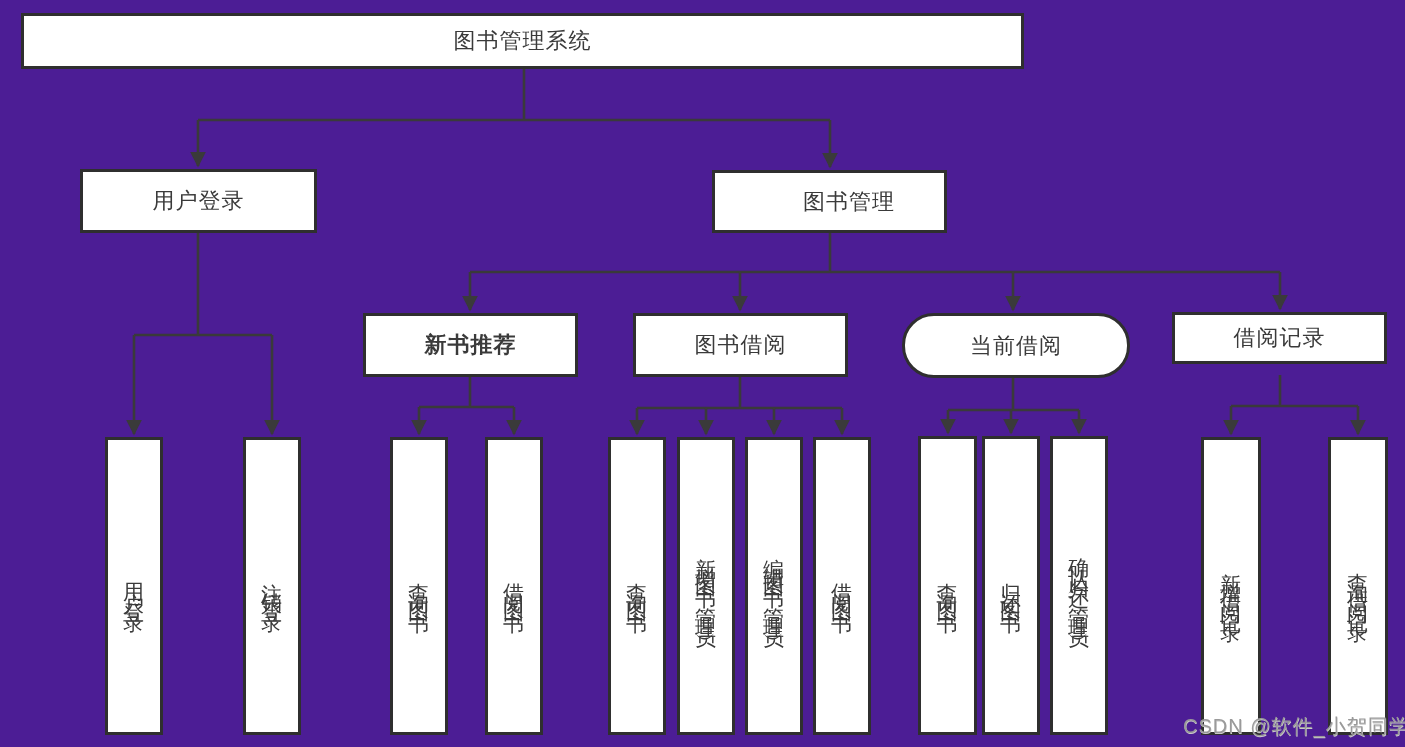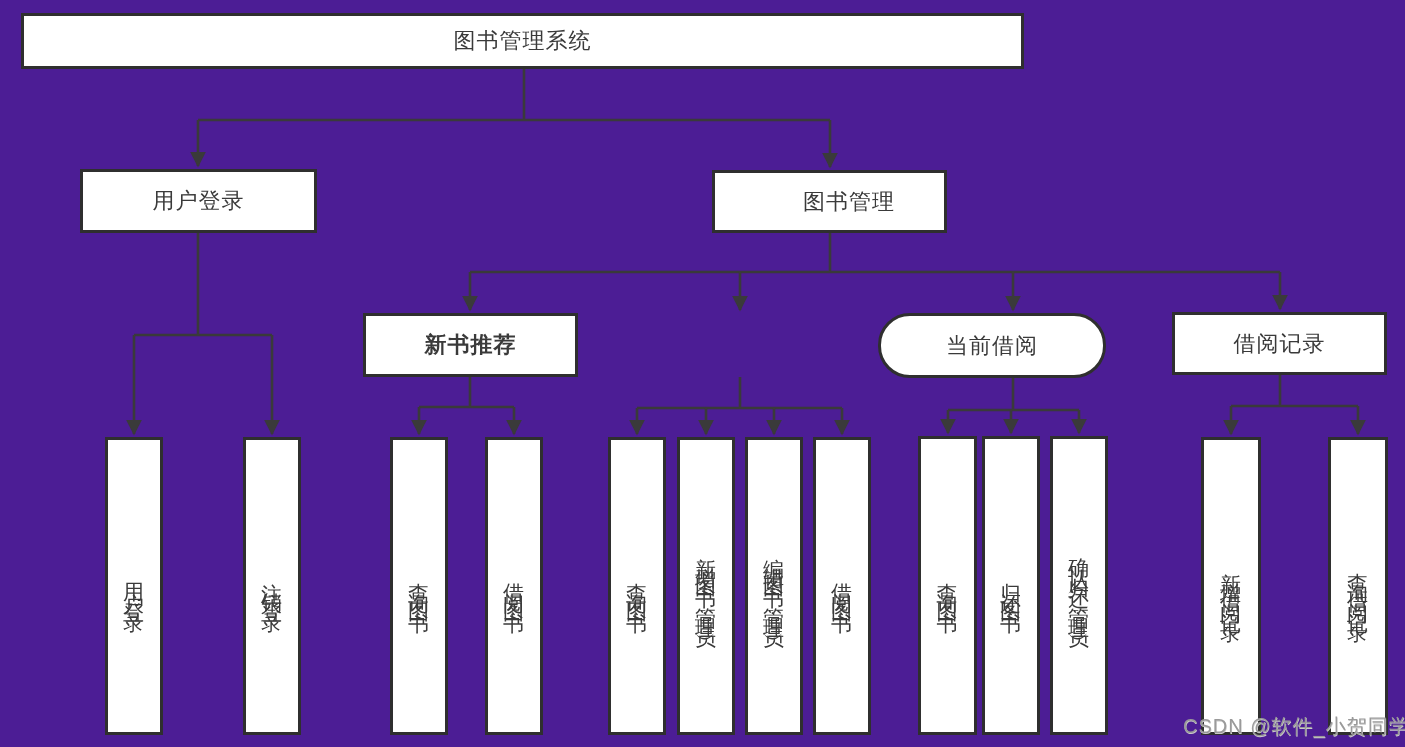--- a/index.html
+++ b/index.html
@@ -104,24 +104,25 @@
   </svg>
 
   <div class="box hbox" style="left:21px; top:13px; width:1003px; height:56px;">图书管理系统</div>
 
   <div class="box hbox" style="left:80px; top:169px; width:237px; height:64px;">用户登录</div>
 
   <div class="box hbox" style="left:712px; top:170px; width:235px; height:63px;padding-left:39px;">图书管理</div>
 
   <div class="box hbox" style="left:363px; top:313px; width:215px; height:64px;font-weight:bold;">新书推荐</div>
 
+  <div class="box hbox" style="left:633px; top:313px; width:215px; height:64px;">图书借阅</div>
 
-  <div class="box hbox" style="left:878px; top:313px; width:228px; height:65px;border-radius:32px;">当前借阅</div>
+  <div class="box hbox" style="left:902px; top:313px; width:228px; height:65px;border-radius:32px;">当前借阅</div>
 
-  <div class="box hbox" style="left:1172px; top:312px; width:215px; height:63px;">借阅记录</div>
+  <div class="box hbox" style="left:1172px; top:312px; width:215px; height:52px;">借阅记录</div>
 
   <div class="box vbox" style="left:105px; top:437px; width:58px; height:298px;">
     <span class="vtext">用户登录</span>
   </div>
 
   <div class="box vbox" style="left:243px; top:437px; width:58px; height:298px;">
     <span class="vtext">注销登录</span>
   </div>
 
   <div class="box vbox" style="left:390px; top:437px; width:58px; height:298px;">

